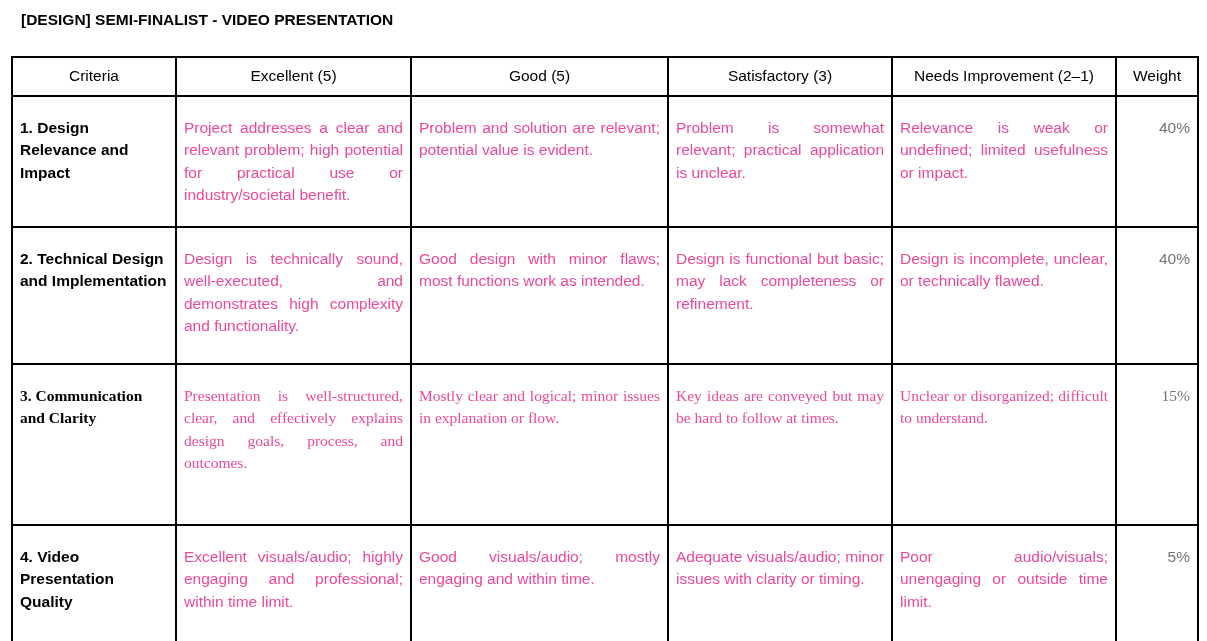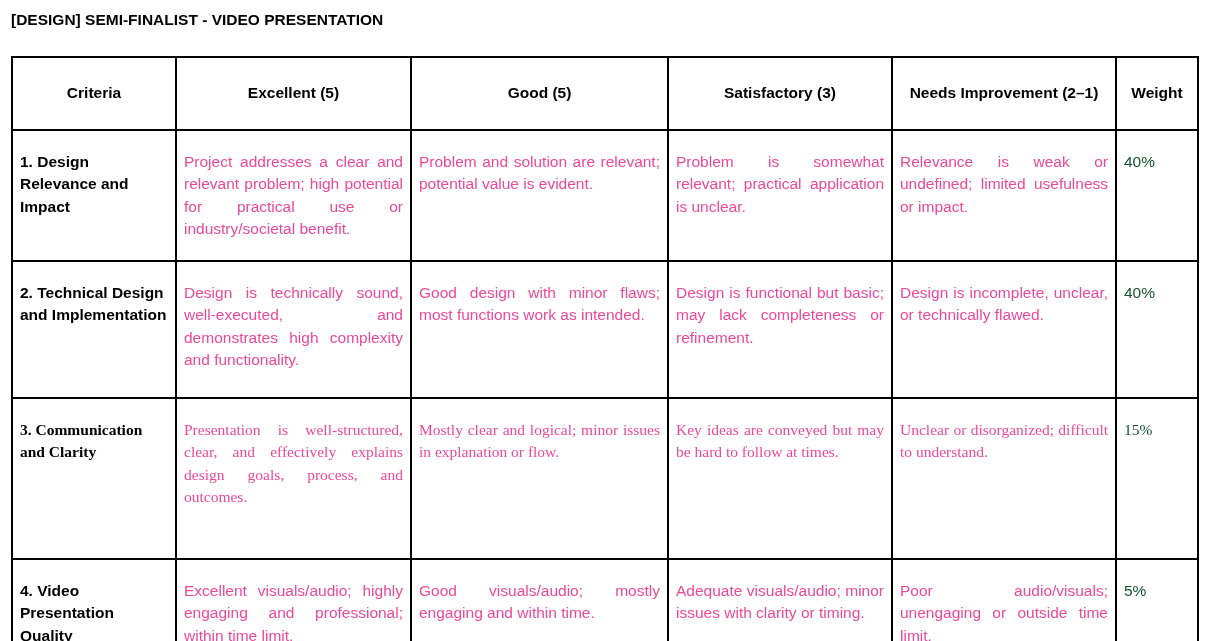--- a/index.html
+++ b/index.html
@@ -10,21 +10,21 @@
       height: 641px;
       overflow: hidden;
     }
     body {
       font-family: "Liberation Sans", sans-serif;
       color: #000000;
       position: relative;
     }
     .doc-title {
       position: absolute;
-      left: 11px;
+      left: 21px;
       top: 11px;
       font-size: 15.5px;
       font-weight: bold;
       letter-spacing: 0px;
     }
     table.rubric {
       position: absolute;
       left: 11px;
       top: 56px;
       border-collapse: collapse;
@@ -32,38 +32,38 @@
       width: 1186px;
     }
     table.rubric td, table.rubric th {
       border: 2px solid #000000;
       vertical-align: top;
       font-size: 15.5px;
       line-height: 22.5px;
       padding: 20px 7px 6px 7px;
     }
     table.rubric th {
-      font-weight: bold;
+      font-weight: normal;
       text-align: center;
       vertical-align: middle;
-      padding: 24px 6px;
+      padding: 7px 6px;
       height: 22px;
       margin-top: 48px;
     }
     td.criteria {
       font-weight: bold;
       text-align: left;
     }
     td.desc {
       text-align: justify;
       color: #ec4899;
     }
     td.weight {
-      text-align: left;
-      color: #14532d;
+      text-align: right;
+      color: #737373;
     }
     col.c0 { width: 164px; }
     col.c1 { width: 235px; }
     col.c2 { width: 257px; }
     col.c3 { width: 224px; }
     col.c4 { width: 224px; }
     col.c5 { width: 82px; }
     tr.r1 td { height: 103px; }
     tr.r2 td { height: 109px; margin-top: 23px; }
     tr.r3 td { height: 133px; font-family: Liberation Serif, serif; }

